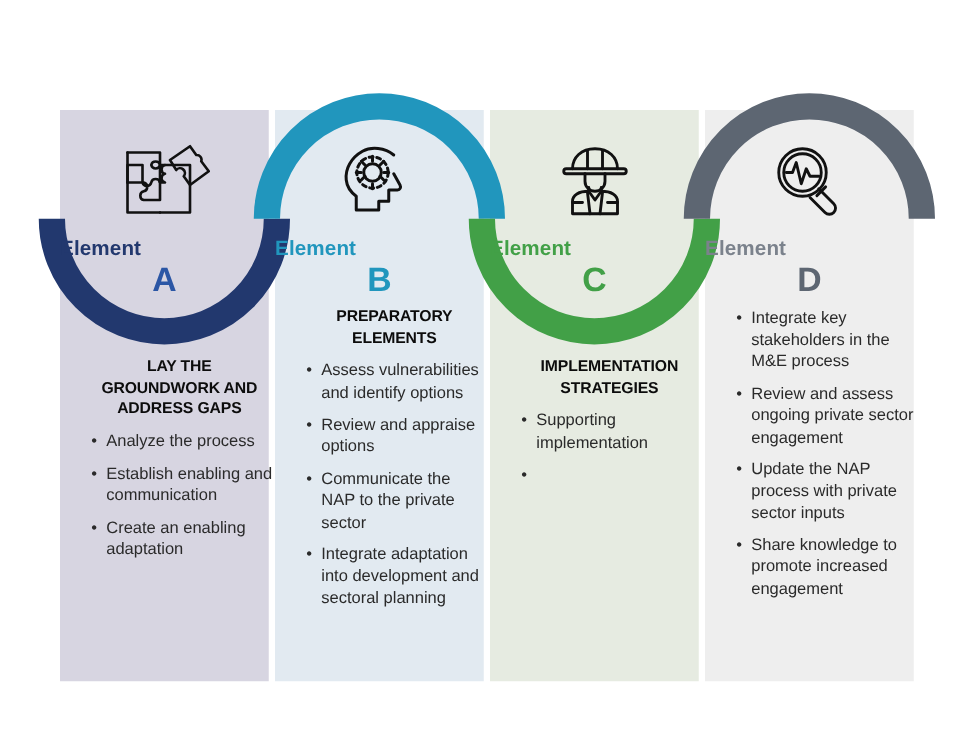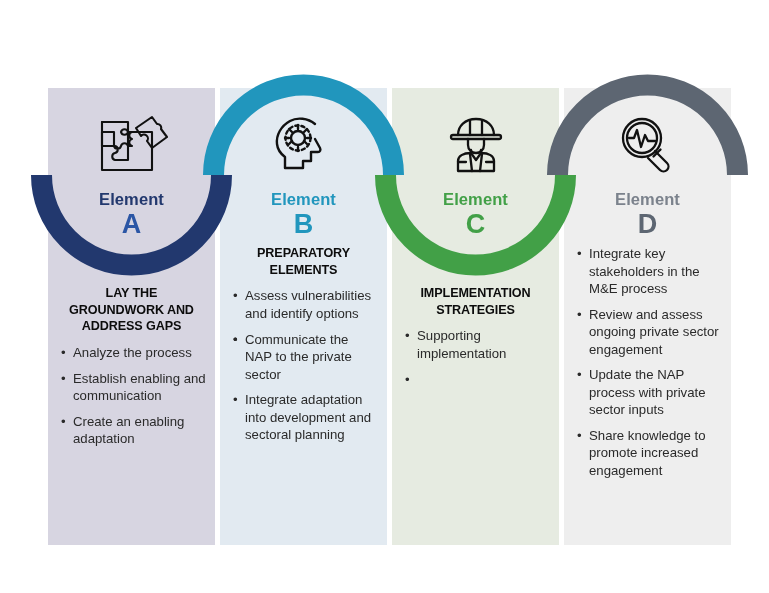--- a/index.html
+++ b/index.html
@@ -63,40 +63,40 @@
     align-items: center;
     justify-content: center;
   }
   .icon-box svg { display: block; }
 
   .element-label {
     position: absolute;
     top: 103px;
     left: 0;
     width: 167px;
-    text-align: center;
+    text-align: left;
     font-size: 16.5px;
     font-weight: bold;
     letter-spacing: 0.1px;
     line-height: 1.05;
   }
   .element-letter {
     position: absolute;
     top: 122px;
     left: 0;
     width: 167px;
     text-align: center;
     font-size: 27px;
     font-weight: bold;
     line-height: 1.05;
   }
 
   .col-body {
     position: absolute;
-    left: 0;
+    left: 12px;
     width: 167px;
     box-sizing: border-box;
     padding: 0 9px;
   }
   .col-body.pos-low  { top: 197px; }   
   .col-body.pos-high { top: 157px; }   
 
   .col-title {
     text-align: center;
     font-size: 12.6px;
@@ -193,21 +193,21 @@
         <circle cx="27" cy="24" r="12.5" stroke-dasharray="3.2 3.0"></circle>
       </svg>
     </div>
     <div class="element-label" style="color:#2196bd">Element</div>
     <div class="element-letter" style="color:#2196bd">B</div>
 
     <div class="col-body pos-high">
       <div class="col-title">PREPARATORY ELEMENTS</div>
       <ul class="bullets">
         <li><span class="dot">•</span><span>Assess vulnerabilities and identify options</span></li>
-        <li><span class="dot">•</span></li>
+        <li><span class="dot">•</span><span>Review and appraise options</span></li>
         <li><span class="dot">•</span><span>Communicate the NAP to the private sector</span></li>
         <li><span class="dot">•</span><span>Integrate adaptation into development and sectoral planning</span></li>
       </ul>
     </div>
   </div>
 
   <div class="col-content col-c">
     <div class="icon-box">
       <svg width="64" height="62" viewBox="0 0 64 62" fill="none" stroke="#111111" stroke-width="2.3" stroke-linejoin="round" stroke-linecap="round">
 

